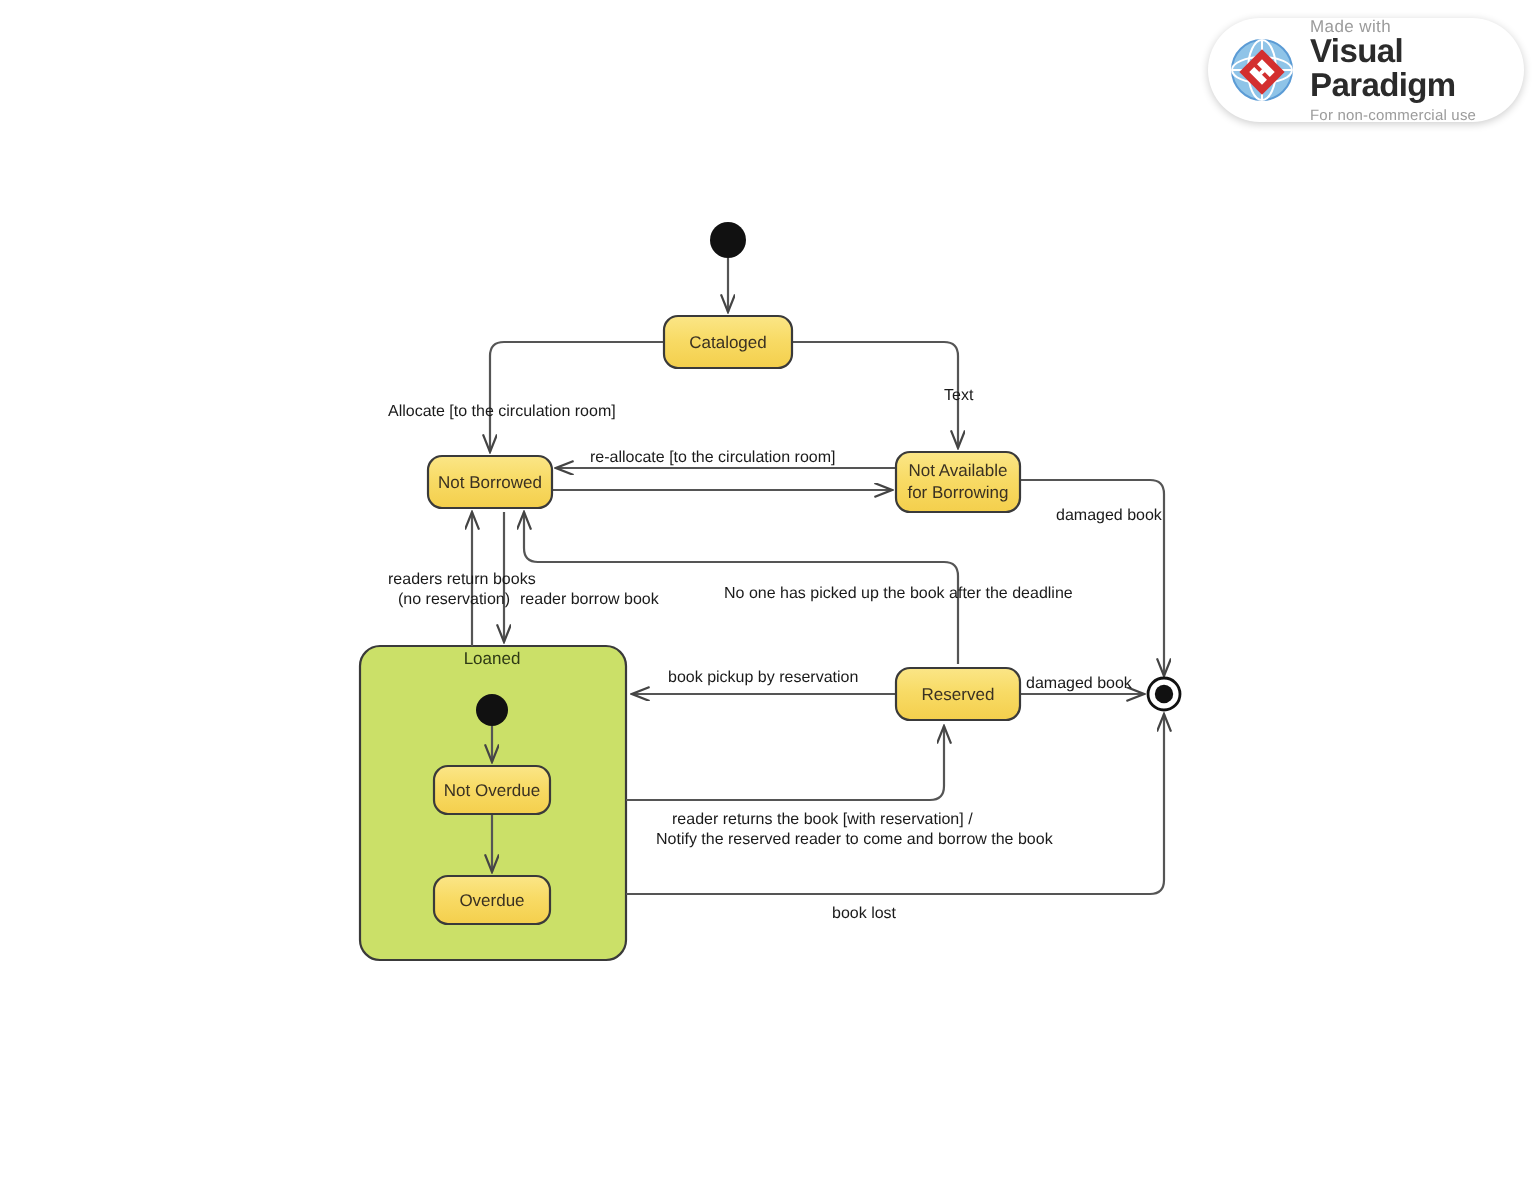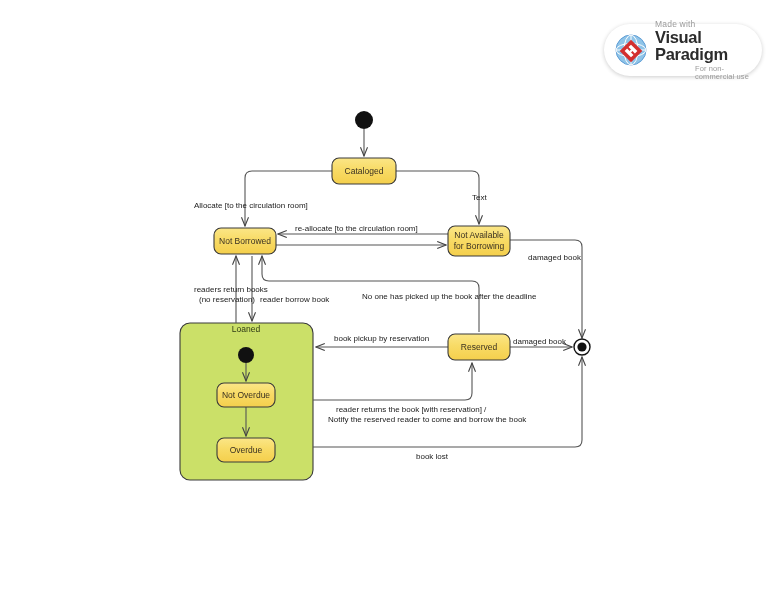--- a/index.html
+++ b/index.html
@@ -6,30 +6,30 @@
   body{
     width:768px;height:595px;background:#ffffff;
     font-family:"Liberation Sans",sans-serif;
     position:relative;overflow:hidden;
   }
   #canvas{position:absolute;left:0;top:0;width:768px;height:595px;}
   svg{position:absolute;left:0;top:0;}
 
   
   .watermark{
-    position:absolute;left:604px;top:24px;width:158px;height:52px;
+    position:absolute;left:604px;top:9px;width:158px;height:52px;
     background:#ffffff;border-radius:26px;
     box-shadow:0 1px 4px rgba(0,0,0,.20);
     display:flex;align-items:center;padding-left:10px;box-sizing:border-box;
   }
   .wm-globe{width:34px;height:34px;flex:0 0 34px;position:relative;}
   .wm-text{margin-left:7px;line-height:1;}
   .wm-made{font-size:8.5px;color:#9b9b9b;letter-spacing:.2px;}
   .wm-title{font-size:16.5px;font-weight:bold;color:#2b2b2b;letter-spacing:-.3px;margin:1px 0 3px;}
-  .wm-nc{font-size:7.5px;color:#9b9b9b;letter-spacing:.1px;margin-left:40px;}
+  .wm-nc{font-size:7.5px;color:#9b9b9b;letter-spacing:.1px;}
 
   
   .lbl{font-size:8px;fill:#1a1a1a;font-family:"Liberation Sans",sans-serif;}
   .state-label{font-size:8.5px;fill:#3a3122;font-family:"Liberation Sans",sans-serif;}
   .region-label{font-size:8.5px;fill:#2f3a16;font-family:"Liberation Sans",sans-serif;}
 </style>
 </head>
 <body>
 
 <div id="canvas">

